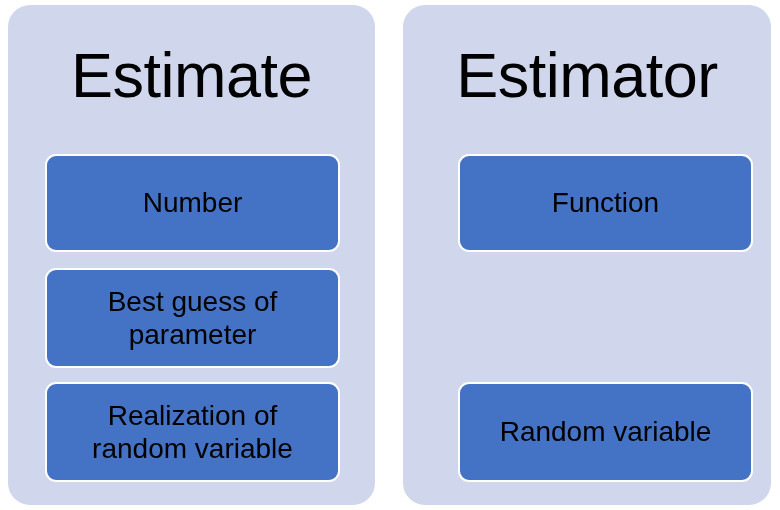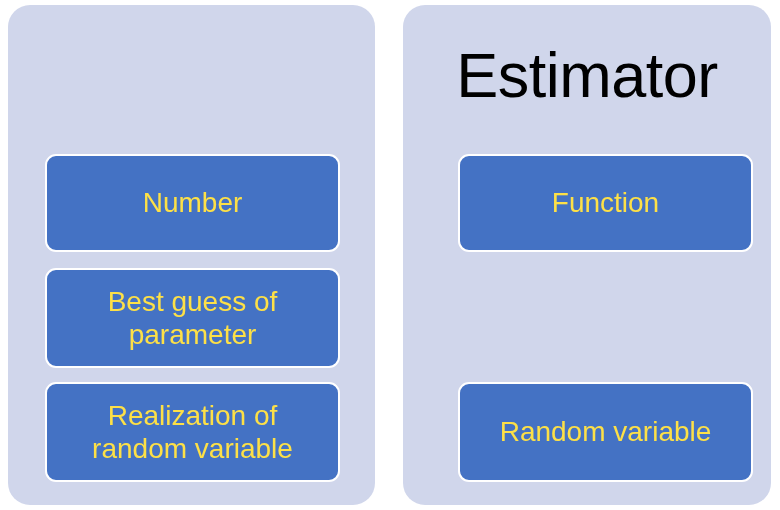--- a/index.html
+++ b/index.html
@@ -59,32 +59,33 @@
   #panel-left .box  { left: 37px; width: 295px; }
   #panel-right .box { left: 35px; width: 295px; margin-left: 20px; }
 
   .box-1 { top: 149px; height: 98px; }
   .box-2 { top: 263px; height: 100px; }
   .box-3 { top: 377px; height: 100px; }
 
   .box-label {
     font-size: 28px;
     line-height: 1.18;
-    color: #fde047;
+    color: #000000;
     font-weight: 400;
     padding: 0 8px;
     white-space: pre-line;
   }
 </style>
 </head>
 <body>
 
 <div id="canvas">
 
   <div class="panel" id="panel-left">
+    <div class="panel-title">Estimate</div>
 
     <div class="box box-1">
       <span class="box-label">Number</span>
     </div>
 
     <div class="box box-3">
       <span class="box-label">Realization of
 random variable</span>
     </div>
 

